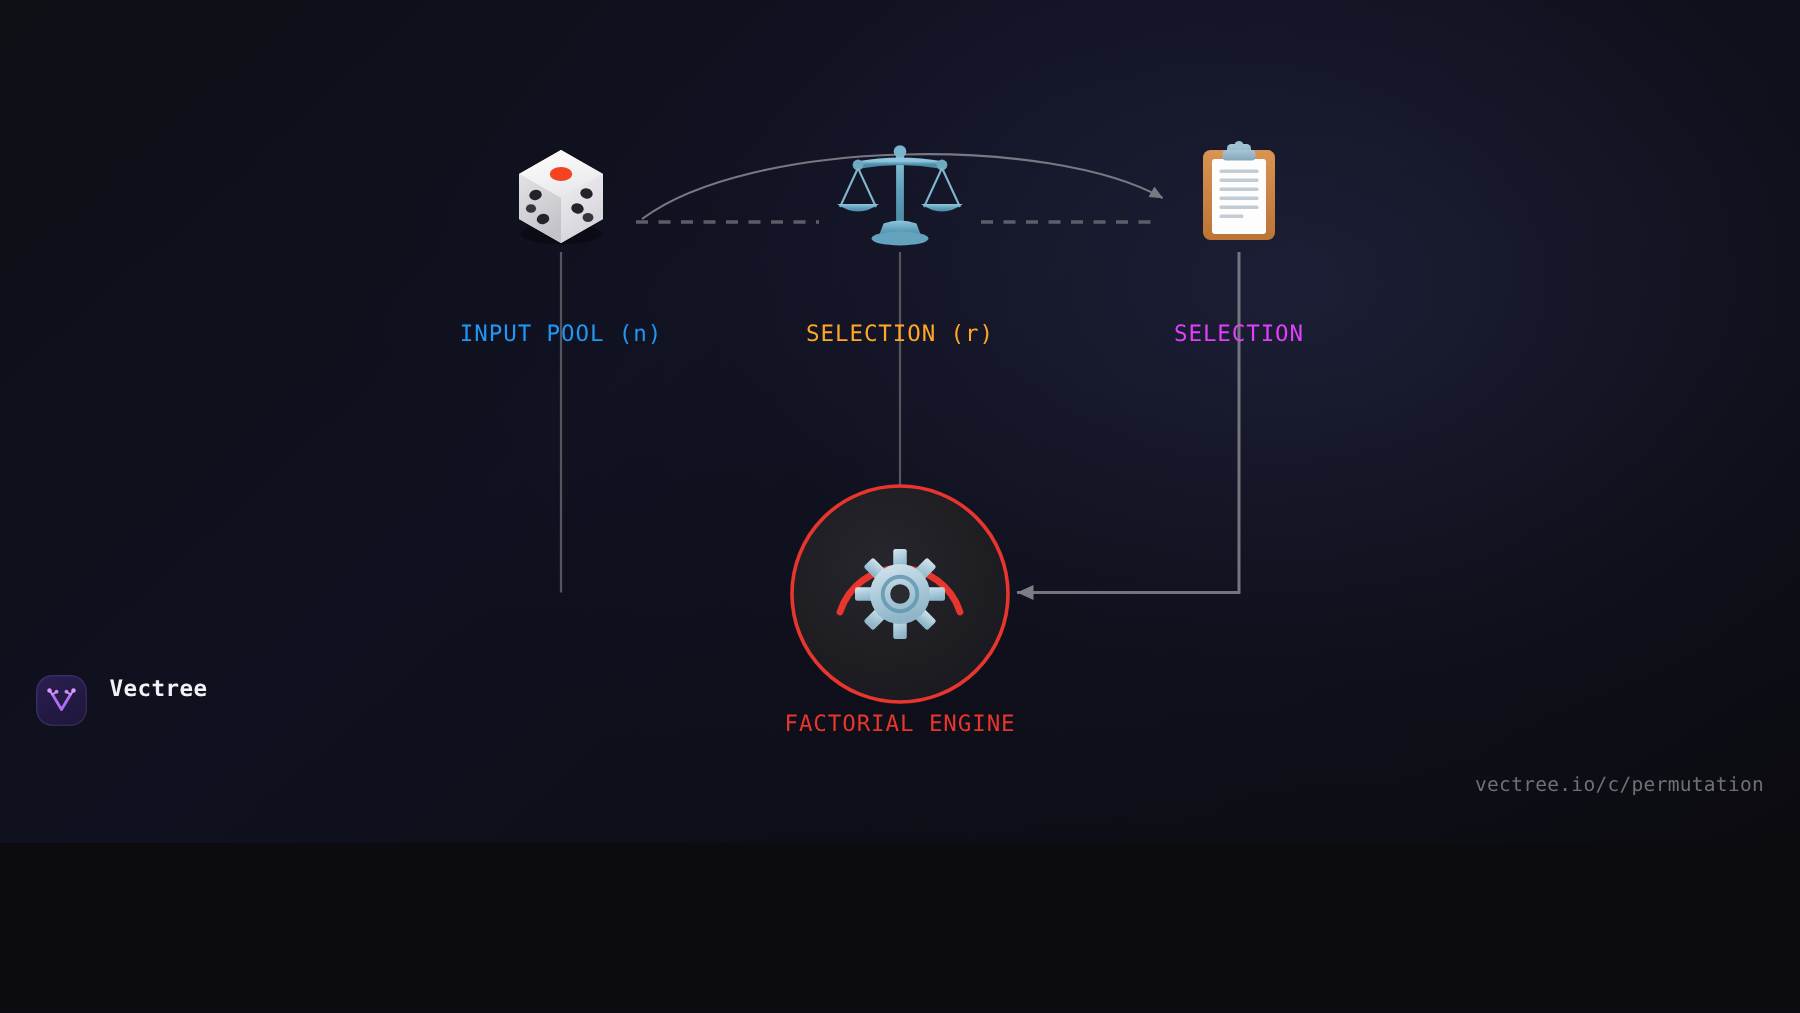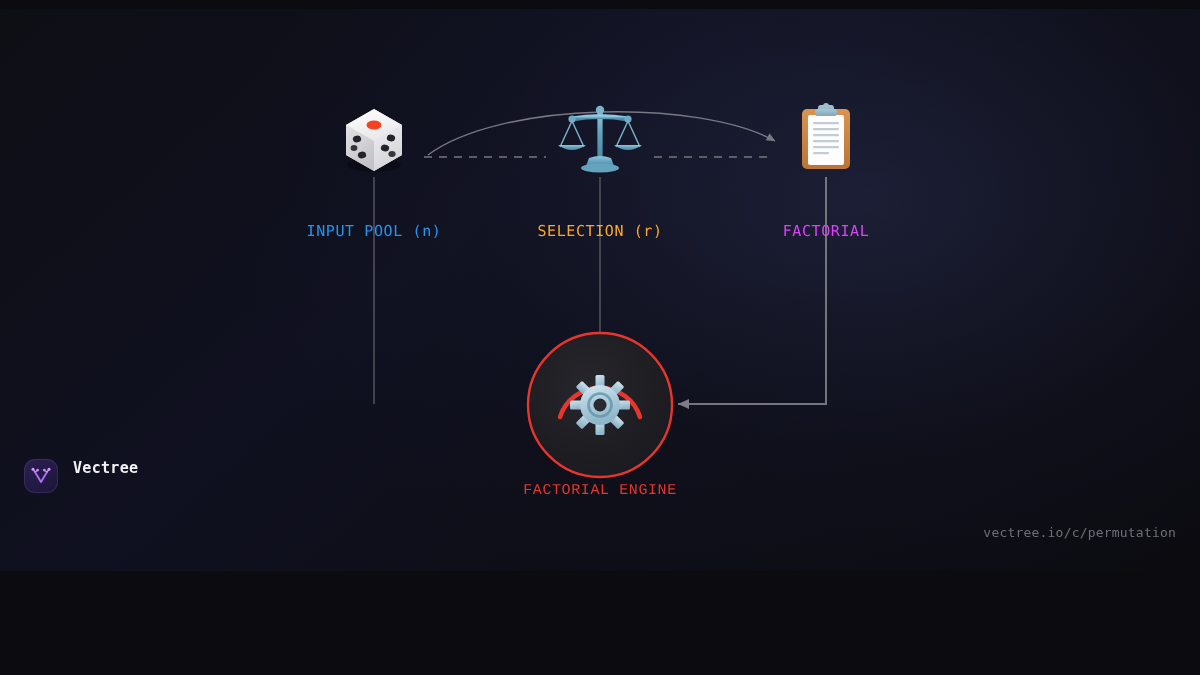--- a/index.html
+++ b/index.html
@@ -9,21 +9,20 @@
   }
   #stage {
     position: relative;
     width: 1200px;
     height: 562px;
     overflow: hidden;
     background:
       radial-gradient(ellipse 900px 620px at 72% 34%, rgba(40,44,78,0.55) 0%, rgba(24,26,48,0.20) 42%, rgba(13,13,20,0) 70%),
       linear-gradient(138deg, #0e0e15 0%, #101120 38%, #0d0e17 62%, #0b0b10 100%);
     font-family: "DejaVu Sans Mono", "Liberation Mono", monospace;
-    margin-top: 9px;
   }
   #diagram-svg {
     position: absolute;
     left: 0;
     top: 0;
     width: 1200px;
     height: 675px;
   }
   .node-label {
     position: absolute;
@@ -229,23 +228,23 @@
         <circle cx="0" cy="0" r="11.5" fill="none" stroke="#5e93ad" stroke-width="2.6" opacity="0.8"></circle>
         <circle cx="0" cy="0" r="6.5" fill="#2a2a31"></circle>
       </g>
     </g>
   </svg>
 
   <div class="node-label" style="left:374px; top:213px; color:#2196f3;">INPUT POOL (n)</div>
 
   <div class="node-label" style="left:600px; top:213px; color:#ffa726;text-align:right;">SELECTION (r)</div>
 
-  <div class="node-label" style="left:826px; top:213px; color:#e040fb;">FACTORIAL</div>
-
-  <div class="node-label" style="left:600px; top:473px; color:#e8352e;font-family:Liberation Mono, monospace;">FACTORIAL ENGINE</div>
+  <div class="node-label" style="left:826px; top:213px; color:#e040fb;">SELECTION</div>
+
+  <div class="node-label" style="left:600px; top:473px; color:#e8352e;">FACTORIAL ENGINE</div>
 
   <div id="footer">
     <div id="brand-row">
       <div id="brand-logo">
         <svg width="22" height="22" viewBox="0 0 22 22">
           <path d="M5 7 L11 17 L17 7" fill="none" stroke="#b06ef0" stroke-width="1.9" stroke-linecap="round" stroke-linejoin="round"></path>
           <path d="M5 7 L3.2 4.6 M5 7 L7.4 5.4" fill="none" stroke="#c98df5" stroke-width="1.4" stroke-linecap="round"></path>
           <path d="M17 7 L18.8 4.6 M17 7 L14.6 5.4" fill="none" stroke="#c98df5" stroke-width="1.4" stroke-linecap="round"></path>
           <circle cx="3.0" cy="4.3" r="1.5" fill="#d49bf8"></circle>
           <circle cx="7.7" cy="5.1" r="1.3" fill="#c98df5"></circle>

